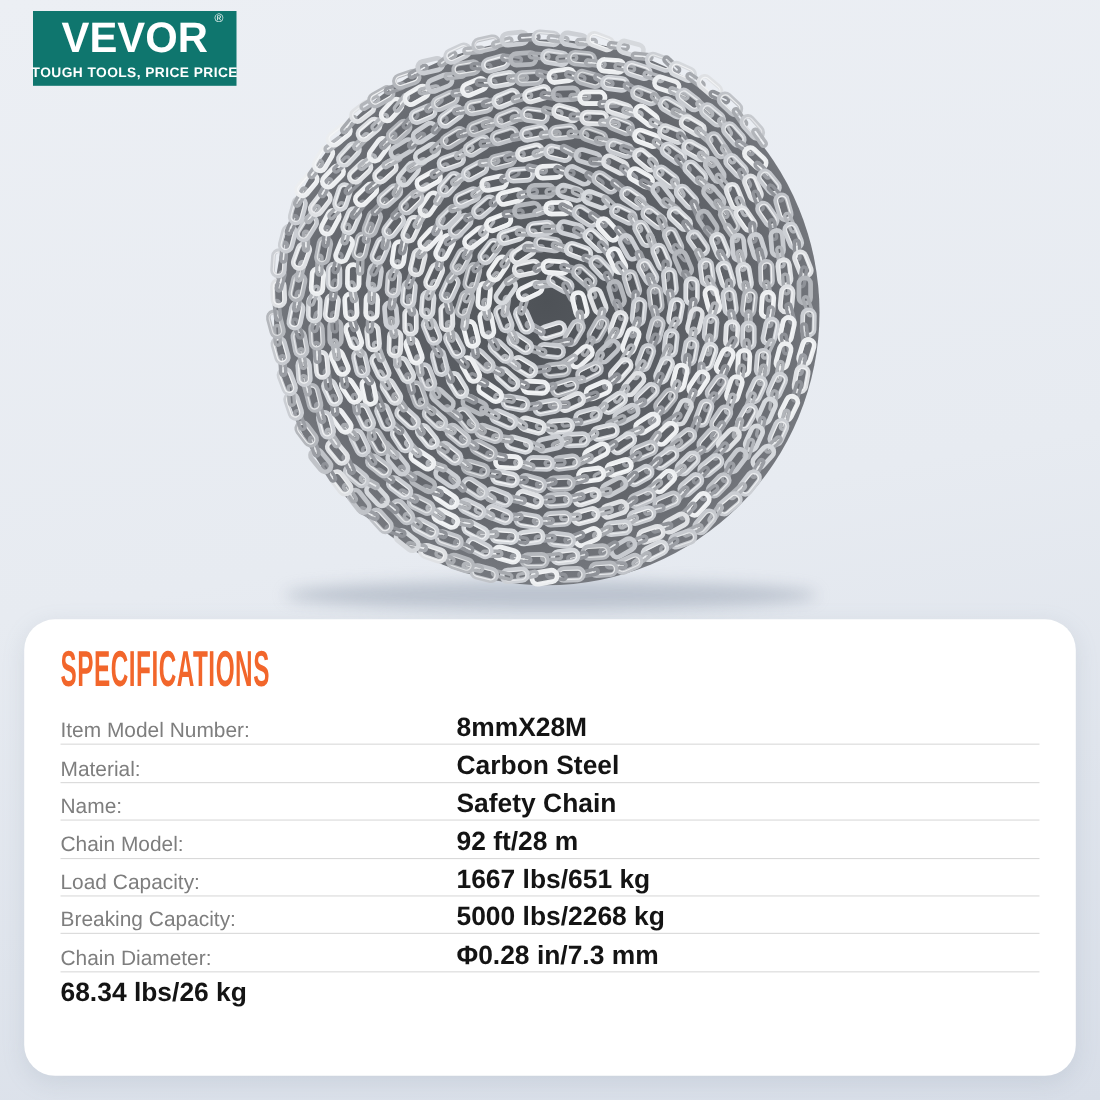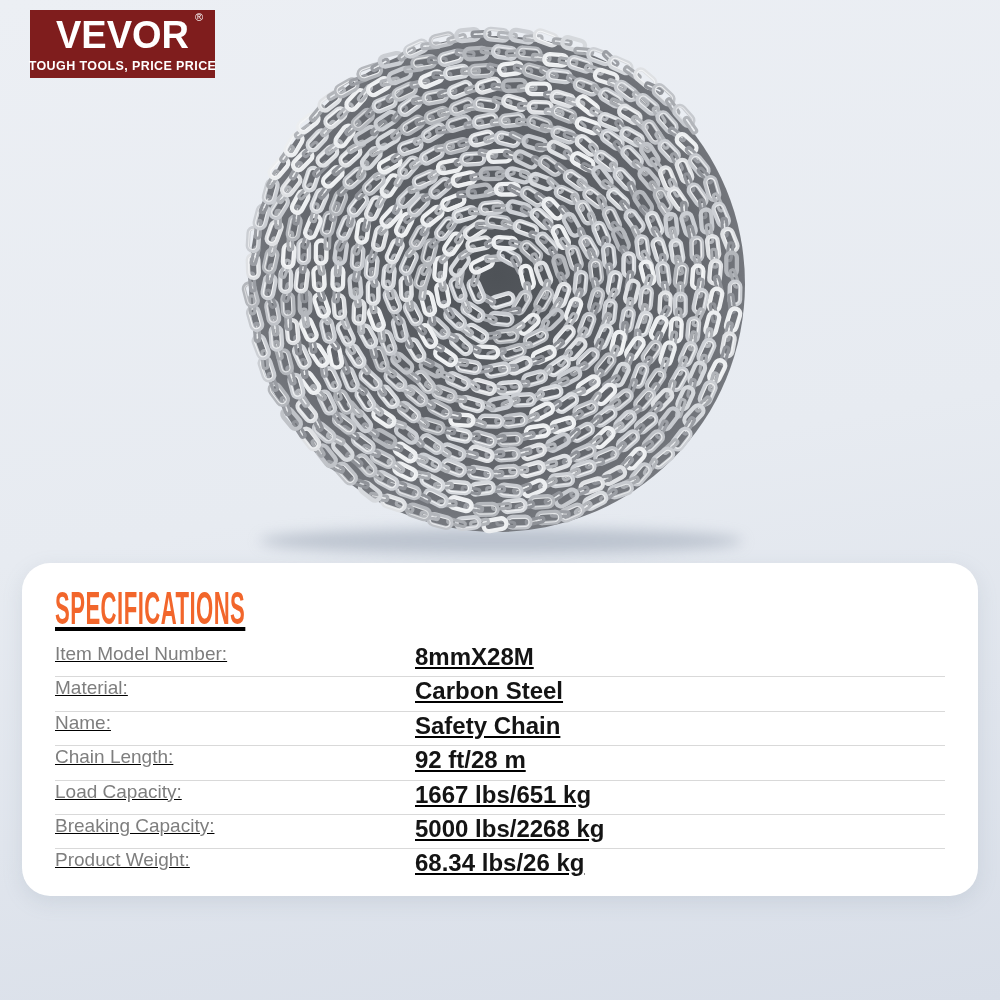--- a/index.html
+++ b/index.html
@@ -4,51 +4,51 @@
 <style>
   html,body{margin:0;padding:0;}
   body{
     width:1000px;height:1000px;position:relative;overflow:hidden;
     font-family:"Liberation Sans", sans-serif;
     background:linear-gradient(170deg,#ECEFF4 0%,#E7EBF1 48%,#D8DEE8 100%);
   }
   
   .logo{
     position:absolute;left:30px;top:10px;width:185px;height:68px;
-    background:#7f1d1d;color:#fff;display:flex;flex-direction:column;
+    background:#0f766e;color:#fff;display:flex;flex-direction:column;
     align-items:center;justify-content:center;z-index:3;
   }
   .brand-row{position:relative;line-height:1;}
   .brand-name{
     font-size:38px;font-weight:800;letter-spacing:0px;line-height:1;
     transform:scaleY(1.02);display:inline-block;
   }
   .reg-mark{
     position:absolute;top:-4px;right:-14px;font-size:11px;font-weight:400;
   }
   .brand-tagline{
     font-size:12.5px;font-weight:700;letter-spacing:0.4px;margin-top:5px;white-space:nowrap;
   }
   
   .photo-wrap{position:absolute;left:0;top:0;width:1000px;height:565px;z-index:1;}
   
   .card{
-    position:absolute;left:22px;top:563px;width:956px;height:333px;
+    position:absolute;left:22px;top:563px;width:956px;height:415px;
     background:#ffffff;border-radius:28px;z-index:2;
     box-shadow:0 6px 20px rgba(130,142,160,0.18);
-    box-sizing:border-box;padding:22px 33px 0 33px;text-decoration:underline;
+    box-sizing:border-box;padding:22px 33px 0 33px;
   }
   .spec-title{
     color:#F2662B;font-size:46px;font-weight:800;line-height:1;
     transform:scaleX(0.48);transform-origin:0 50%;letter-spacing:1px;
     white-space:nowrap;margin:0;height:36px;
   }
   .spec-table{margin-top:22px;}
   .spec-row{
-    display:flex;align-items:flex-start;height:33.4px;
+    display:flex;align-items:flex-end;height:33.4px;
     border-bottom:1px solid #D9D9D9;
   }
   .spec-row:last-child{border-bottom:none;}
   .spec-label{
     flex:0 0 360px;font-size:19px;color:#7E7E7E;font-weight:400;
   }
   .spec-value{
     font-size:24px;color:#141414;font-weight:700;
   }
 </style>
@@ -1544,29 +1544,32 @@
     </div>
     <div class="spec-row">
       <div class="spec-label">Material:</div>
       <div class="spec-value">Carbon Steel</div>
     </div>
     <div class="spec-row">
       <div class="spec-label">Name:</div>
       <div class="spec-value">Safety Chain</div>
     </div>
     <div class="spec-row">
-      <div class="spec-label">Chain Length:</div>
+      <div class="spec-label">Chain Model:</div>
       <div class="spec-value">92 ft/28 m</div>
     </div>
     <div class="spec-row">
       <div class="spec-label">Load Capacity:</div>
       <div class="spec-value">1667 lbs/651 kg</div>
     </div>
     <div class="spec-row">
       <div class="spec-label">Breaking Capacity:</div>
       <div class="spec-value">5000 lbs/2268 kg</div>
     </div>
     <div class="spec-row">
-      <div class="spec-label">Product Weight:</div>
+      <div class="spec-label">Chain Diameter:</div>
+      <div class="spec-value">Φ0.28 in/7.3 mm</div>
+    </div>
+    <div class="spec-row">
       <div class="spec-value">68.34 lbs/26 kg</div>
     </div>
   </div>
 </div>
 
 </body></html>

